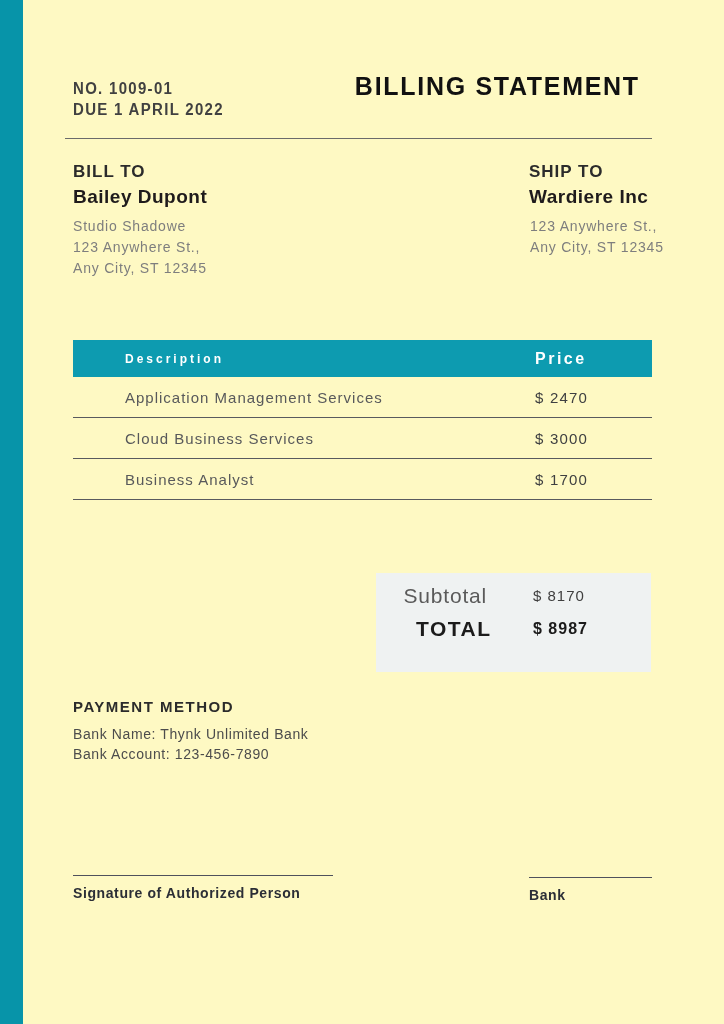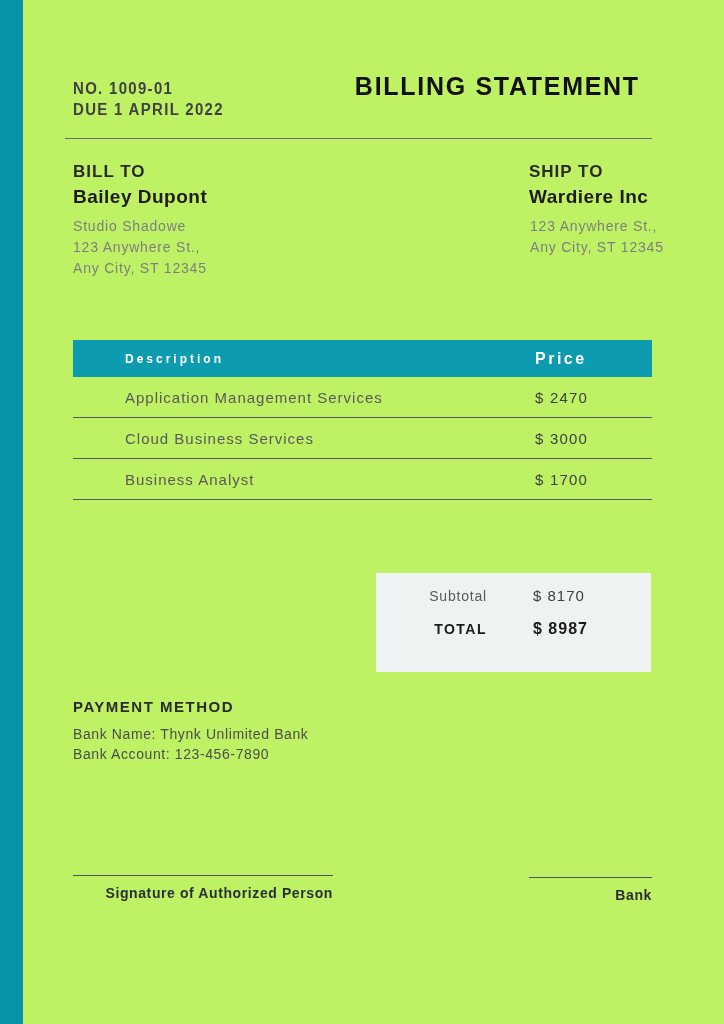--- a/index.html
+++ b/index.html
@@ -1,21 +1,21 @@
 <!DOCTYPE html>
 <html><head>
 <meta charset="utf-8">
 <style>
   html, body { margin: 0; padding: 0; }
   body {
     width: 724px; height: 1024px; overflow: hidden;
     font-family: "Liberation Sans", sans-serif;
     background: #fefdfe;
   }
-  .page { position: relative; width: 724px; height: 1024px; background: #bef264; }
+  .page { position: relative; width: 724px; height: 1024px; background: #fef9c3; }
   .accent-strip {
     position: absolute; left: 0; top: 0; width: 23px; height: 1024px;
     background: #0794a9;
   }
   .content { position: absolute; left: 73px; top: 0; width: 579px; height: 1024px; }
 
   
   .doc-meta { position: absolute; left: 0; top: 77px; color: #3c3c3c; }
   .doc-meta .line {
     font-size: 15px; letter-spacing: 1.3px; line-height: 21px; font-weight: bold;
@@ -51,34 +51,34 @@
   .trow { height: 40px; display: flex; align-items: center; border-bottom: 1.5px solid #595a5e; }
   .trow .c1 { flex: 1; padding-left: 52px; font-size: 15px; color: #58595b; letter-spacing: 1px; }
   .trow .c2 { width: 117px; font-size: 15px; color: #3f4041; letter-spacing: 1.2px; }
 
   
   .totals-panel {
     position: absolute; left: 303px; top: 573px; width: 275px; height: 99px;
     background: #eff2f2; box-sizing: border-box; padding-top: 11px;
   }
   .totals-row { display: grid; grid-template-columns: 111px 1fr; column-gap: 46px; line-height: 24px; }
-  .totals-row .t-label { text-align: right; font-size: 14px; color: #5a5a5a; letter-spacing: 0.8px; }
+  .totals-row .t-label { text-align: right; font-size: 21px; color: #5a5a5a; letter-spacing: 0.8px; }
   .totals-row .t-value { text-align: left; font-size: 15px; color: #3f3f3f; letter-spacing: 1px; }
   .totals-row.grand { margin-top: 9px; }
   .totals-row.grand .t-label { font-weight: bold; color: #1b1b1b; letter-spacing: 1.5px; padding-left: 40px; }
   .totals-row.grand .t-value { font-weight: bold; color: #1b1b1b; font-size: 16px; letter-spacing: 1px; }
 
   
   .payment { position: absolute; left: 0; top: 698px; }
   .payment-heading { font-size: 15px; font-weight: bold; color: #2b2b2b; letter-spacing: 1.5px; margin-bottom: 9px; }
   .payment-line { font-size: 14px; color: #4c4c4c; letter-spacing: 0.6px; line-height: 20px; }
 
   
   .sign-row { position: absolute; left: 0; top: 875px; width: 579px; }
-  .sign-block { position: absolute; top: 0; border-top: 1.5px solid #4f515c; text-align: right; }
+  .sign-block { position: absolute; top: 0; border-top: 1.5px solid #4f515c; text-align: left; }
   .sign-block.signature { left: 0; width: 260px; }
   .sign-block.date { left: 456px; width: 123px; top: 2px; }
   .sign-label { margin-top: 9px; font-size: 14px; font-weight: bold; color: #2b2e36; letter-spacing: 0.6px; }
 </style>
 </head>
 <body>
 
 <div class="page">
   <div class="accent-strip"></div>
 

